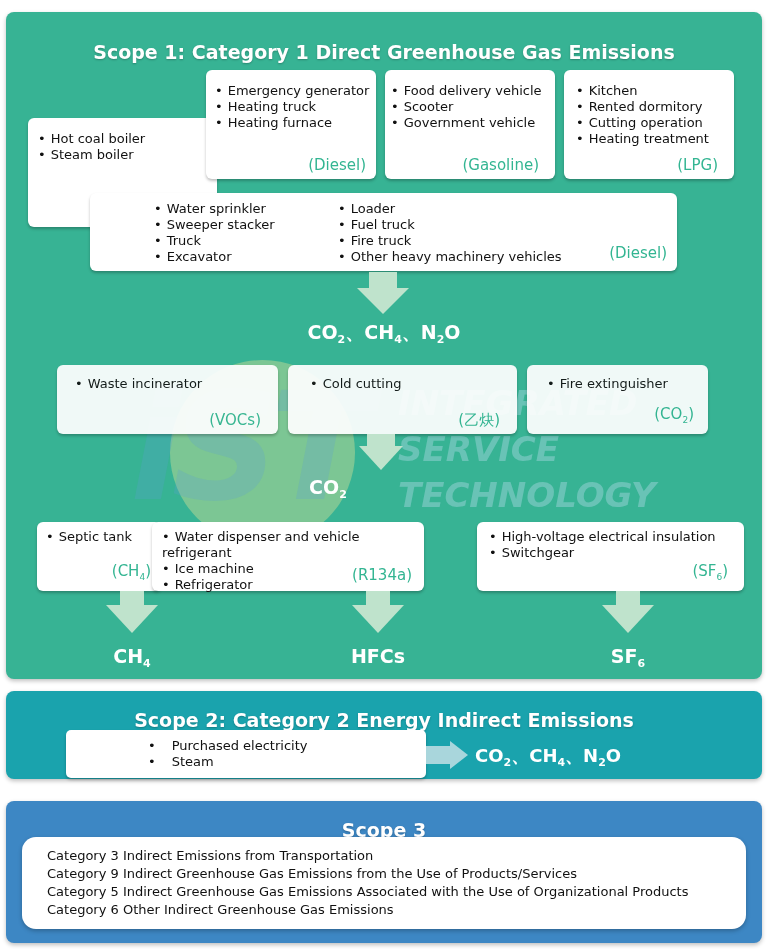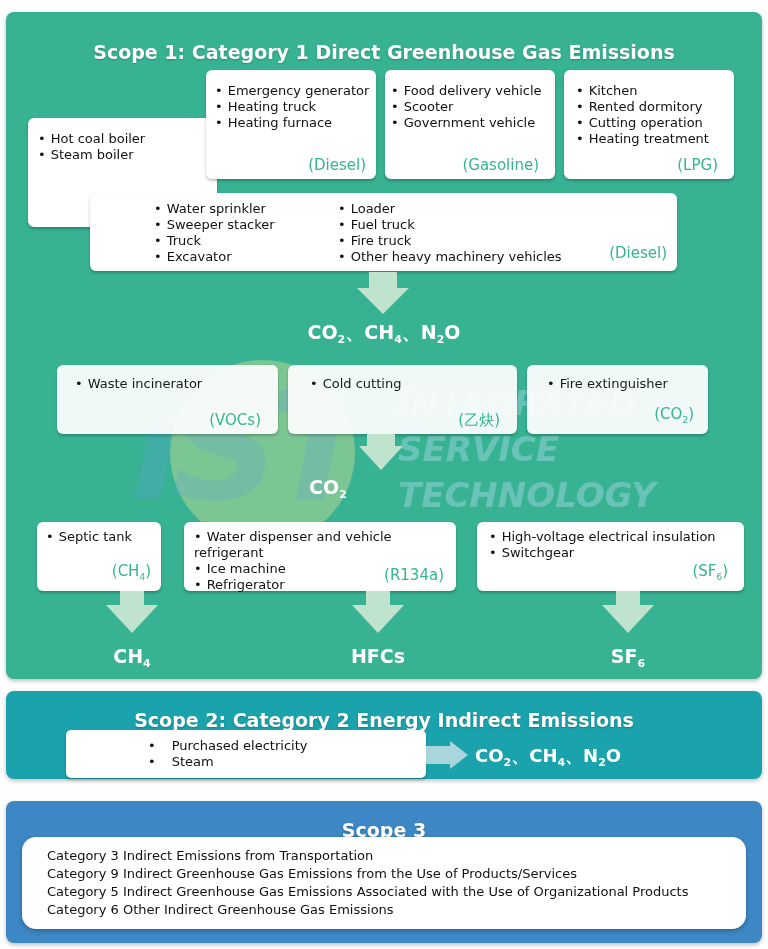--- a/index.html
+++ b/index.html
@@ -136,21 +136,21 @@
 <div class="gas" style="left:0;width:656px;top:476px;">
   <span>CO</span><sub>2</sub>
 </div>
 
 <div class="card" style="left:21px;top:522px;width:124px;height:69px;margin-left:16px;">
   <ul style="left:9px;top:7px;">
     <li>Septic tank</li>
   </ul>
   <span class="fuel" style="right:10px;"><span>(CH</span><sub style="font-size:9px;">4</sub><span>)</span></span>
 </div>
-<div class="card" style="left:152px;top:522px;width:272px;height:69px;margin-left:32px;">
+<div class="card" style="left:152px;top:522px;width:272px;height:69px;">
   <ul style="left:10px;top:7px;">
     <li>Water dispenser and vehicle refrigerant</li>
     <li>Ice machine</li>
     <li>Refrigerator</li>
   </ul>
   <span class="fuel" style="right:12px;bottom:8px;">(R134a)</span>
 </div>
 <div class="card" style="left:477px;top:522px;width:267px;height:69px;">
   <ul style="left:12px;top:7px;">
     <li>High-voltage electrical insulation</li>

